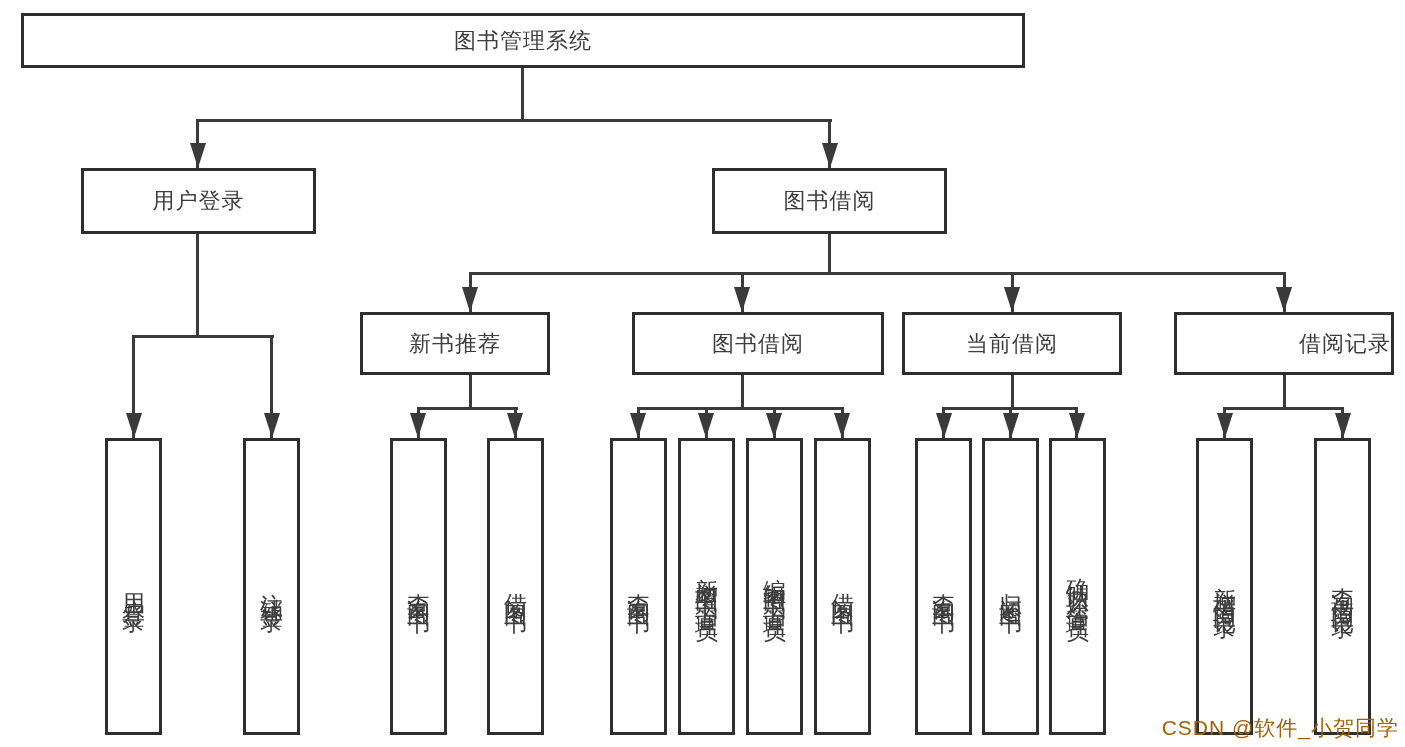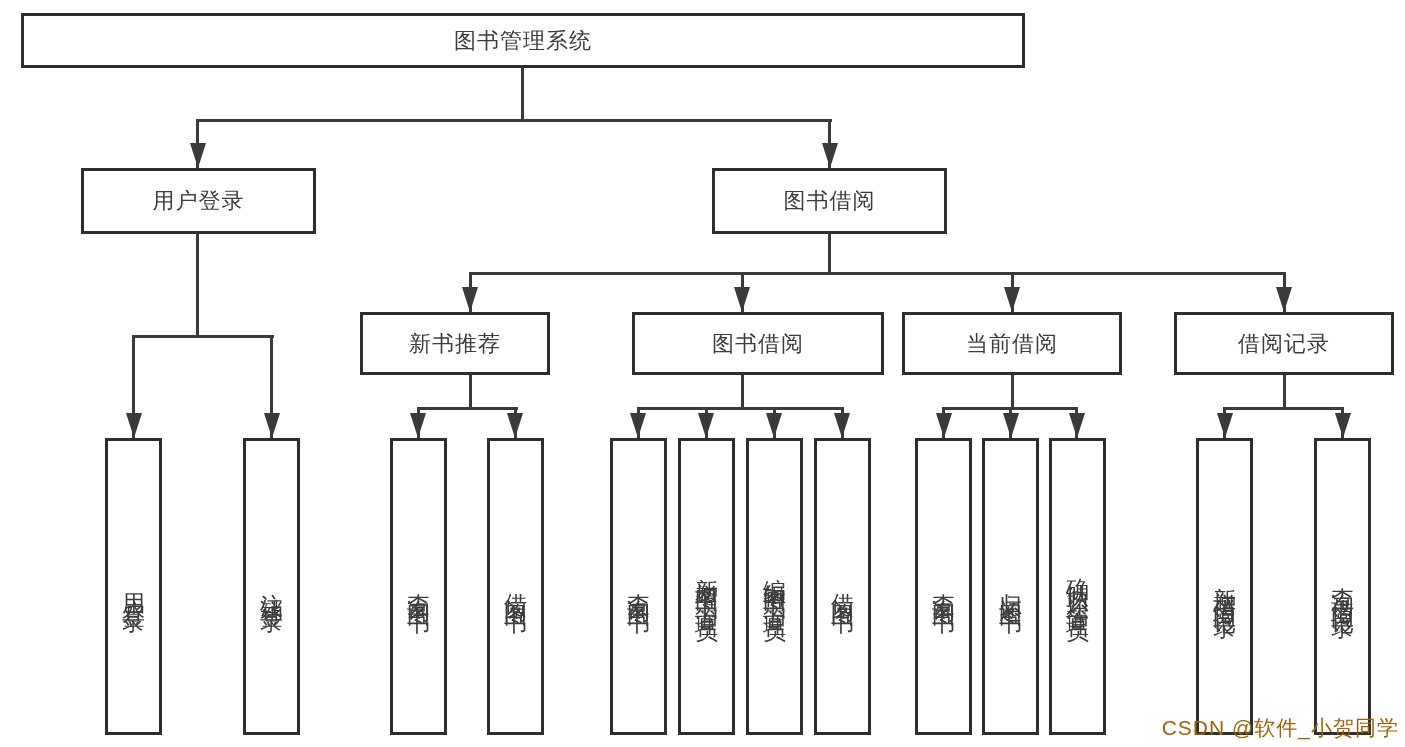--- a/index.html
+++ b/index.html
@@ -95,21 +95,21 @@
   </div>
 
   <div class="hbox" style="left:632px; top:312px; width:252px; height:63px;">
     <span>图书借阅</span>
   </div>
 
   <div class="hbox" style="left:902px; top:312px; width:220px; height:63px;">
     <span>当前借阅</span>
   </div>
 
-  <div class="hbox" style="left:1174px; top:312px; width:220px; height:63px;">
+  <div class="hbox" style="left:1174px; top:312px; width:220px; height:63px;justify-content:flex-end;">
     <span>借阅记录</span>
   </div>
 
   <div class="vbox" style="left:105px;">
     <span>用户登录</span>
   </div>
   <div class="vbox" style="left:243px;">
     <span>注销登录</span>
   </div>
 

